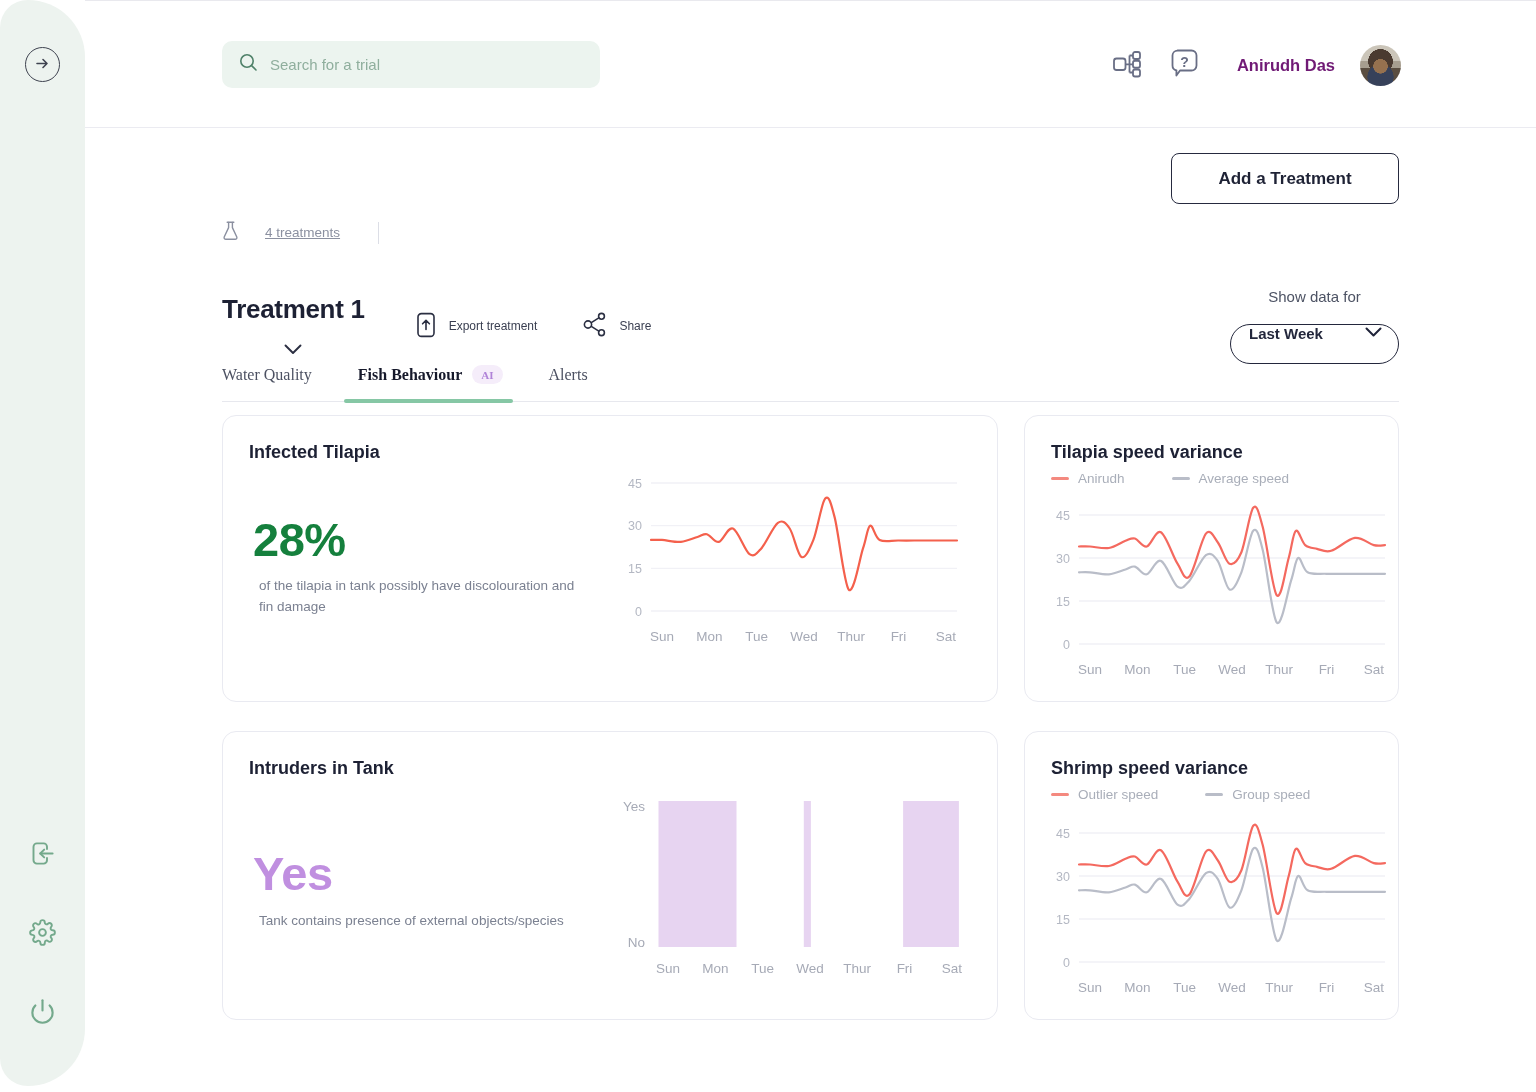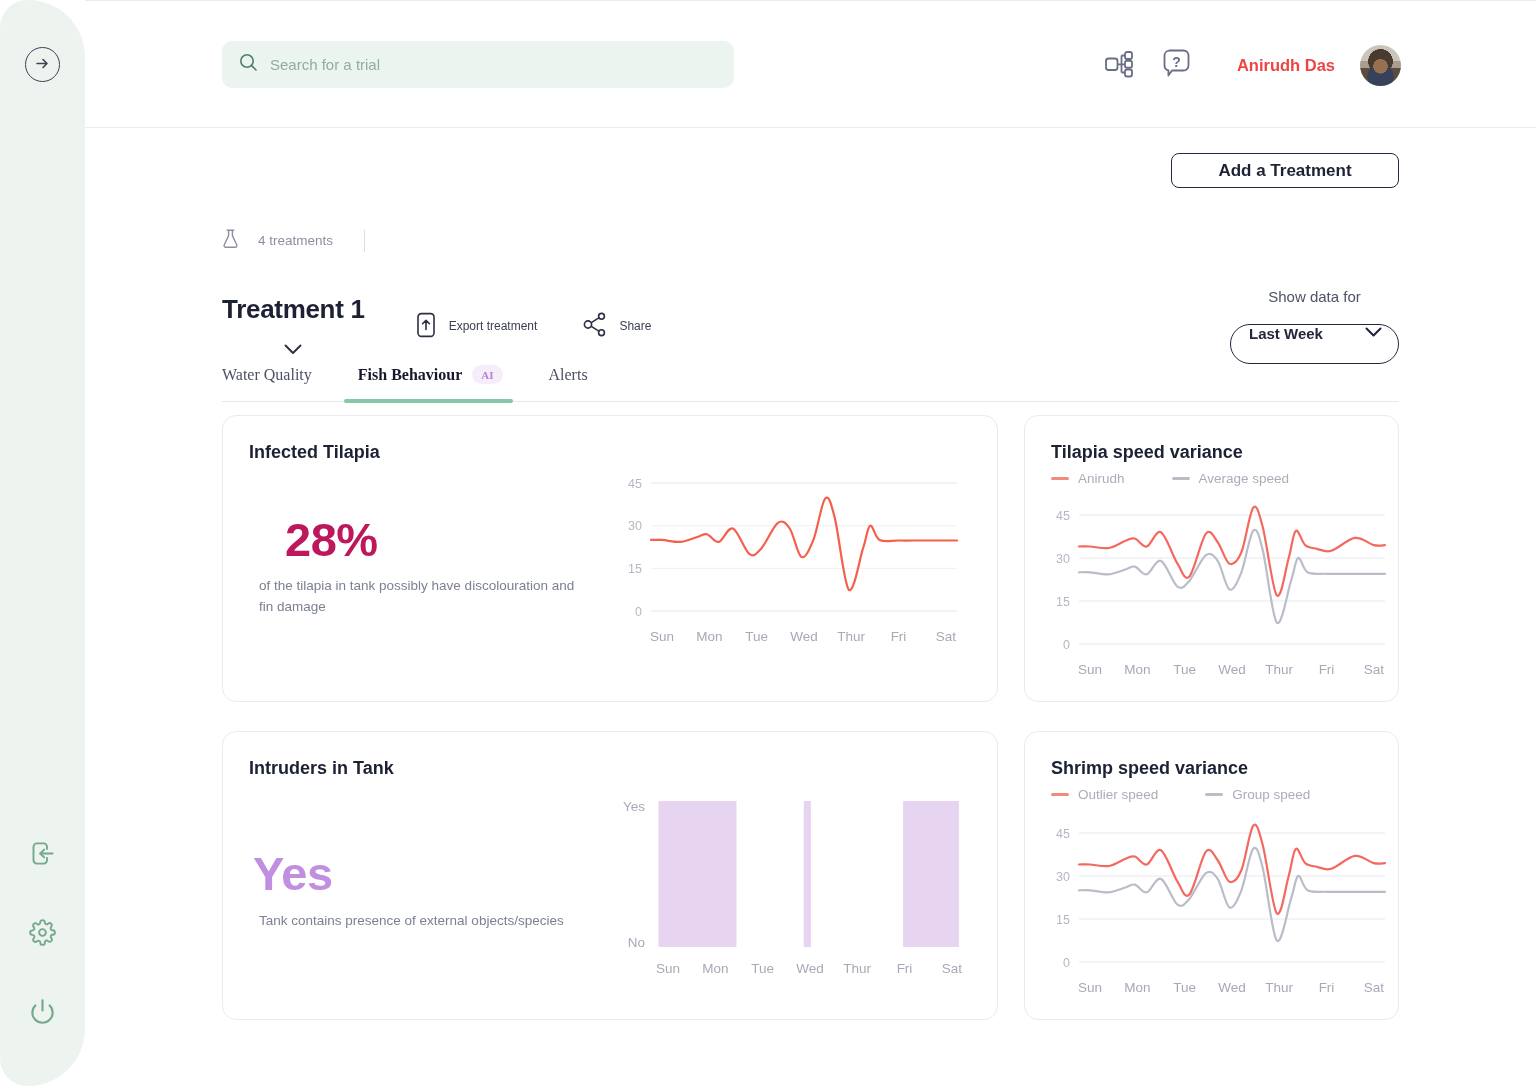--- a/index.html
+++ b/index.html
@@ -12,41 +12,41 @@
     background:#edf3ef; border-radius:30px 62px 62px 30px; z-index:5; }
   .collapse-btn { position:absolute; left:25px; top:47px; width:35px; height:35px;
     border:1.6px solid #3f4350; border-radius:50%; background:transparent; cursor:pointer;
     display:flex; align-items:center; justify-content:center; }
   .side-icons { position:absolute; left:0; width:85px; top:840px; display:flex; flex-direction:column; align-items:center; gap:49px; }
   .side-icon-btn { background:none; border:none; cursor:pointer; width:30px; height:30px; display:flex; align-items:center; justify-content:center; }
 
   
   .main { position:absolute; left:85px; top:0; width:1451px; height:1092px; background:#fff; }
   .header { position:relative; height:128px; border-top:1px solid #e9e9ee; border-bottom:1px solid #ebebf1; }
-  .search-box { position:absolute; left:137px; top:40px; width:512px; height:47px;
+  .search-box { position:absolute; left:137px; top:40px; width:378px; height:47px;
     background:#ecf4ef; border-radius:10px; display:flex; align-items:center; padding:0 16px; gap:11px; }
   .search-box input { flex:1; border:none; background:transparent; outline:none;
     font-family:"Liberation Sans", sans-serif; font-size:15px; color:#41604f; }
   .search-box input::placeholder { color:#8fae9d; }
   .header-right { position:absolute; right:135px; top:0; height:128px; display:flex; align-items:center; gap:25px; }
   .icon-btn { background:none; border:none; cursor:pointer; display:flex; align-items:center; justify-content:center; }
-  .user-name { font-size:16.5px; font-weight:bold; color:#ef4444; margin-left:19px; }
+  .user-name { font-size:16.5px; font-weight:bold; color:#701a75; margin-left:11px; }
   .avatar { width:41px; height:41px; border-radius:50%; overflow:hidden; cursor:pointer;
     background:
       radial-gradient(circle at 50% 52%, #96714f 0 24%, rgba(0,0,0,0) 25%),
       radial-gradient(circle at 50% 78%, #37415a 0 34%, rgba(0,0,0,0) 35%),
       radial-gradient(circle at 50% 40%, #4a3a30 0 38%, rgba(0,0,0,0) 39%),
       linear-gradient(180deg, #cbc5b9 0 38%, #a79e8f 39% 55%, #5a4d40 56% 100%); }
 
   
-  .add-btn { position:absolute; left:1086px; top:153px; width:228px; height:35px;
+  .add-btn { position:absolute; left:1086px; top:153px; width:228px; height:51px;
     background:#fff; border:1.7px solid #262a3f; border-radius:8px; cursor:pointer;
     font-family:"Liberation Sans", sans-serif; font-size:17px; font-weight:bold; color:#1e2235; }
-  .meta-row { position:absolute; left:137px; top:229px; display:flex; align-items:center; gap:19px;
-    font-size:13.5px; color:#8b90a0; }
+  .meta-row { position:absolute; left:137px; top:221px; display:flex; align-items:center; gap:26px;
+    font-size:13.5px; color:#8b90a0;text-decoration:underline; }
   .meta-divider { width:1px; height:22px; background:#dcdee6; margin-left:12px; }
 
   .treatment-row { position:absolute; left:137px; top:288px; width:1177px; display:flex; align-items:center; }
   .treatment-title-wrap { display:flex; align-items:center; gap:16px; cursor:pointer;flex-direction:column; }
   .treatment-title { font-size:26px; font-weight:800; letter-spacing:-0.3px; color:#1d2134; }
   .tool-link { display:flex; align-items:center; gap:11px; cursor:pointer; background:none; border:none;
     font-family:"Liberation Sans", sans-serif; font-size:12px; color:#3a3f51; }
   .tool-link.export { margin-left:49px; }
   .tool-link.share { margin-left:44px;justify-content:flex-end; }
   .period-wrap { margin-left:auto; display:flex; align-items:center; gap:19px;flex-direction:column; }
@@ -66,21 +66,21 @@
   .ai-badge { display:inline-block; padding:4px 9px 3px; border-radius:12px; background:#f5edfa;
     color:#b083d8; font-size:11px; font-weight:bold; }
 
   
   .grid { position:absolute; left:137px; top:415px; width:1177px;
     display:grid; grid-template-columns:776px 375px; grid-template-rows:287px 289px;
     column-gap:26px; row-gap:29px; }
   .card { position:relative; background:#fff; border:1px solid #e9eaf1; border-radius:14px; }
   .card-title { position:absolute; left:26px; top:26px; font-size:18px; font-weight:bold; color:#1d2134; }
   .stat { position:absolute; left:30px; top:96px; font-size:47px; font-weight:800; letter-spacing:-0.5px; }
-  .stat.red { color:#be185d;margin-left:32px; }
+  .stat.red { color:#15803d; }
   .stat.purple { color:#c08fe0; top:114px; }
   .stat-desc { position:absolute; left:36px; font-size:13.5px; color:#7b8191; line-height:1.55; }
   .stat-desc.d1 { top:160px; width:320px; }
   .stat-desc.d2 { top:179px; width:420px; }
   .legend { position:absolute; left:26px; top:55px; display:flex; gap:47px; }
   .legend-item { display:flex; align-items:center; gap:9px; font-size:13.5px; color:#a9aeb9; }
   .legend-swatch { width:18px; height:2.4px; border-radius:2px; }
   .chart { position:absolute; }
   .chart.c1 { left:392px; top:51px; width:350px; height:200px; }
   .chart.c2 { left:20px; top:81px; width:346px; height:200px; }

